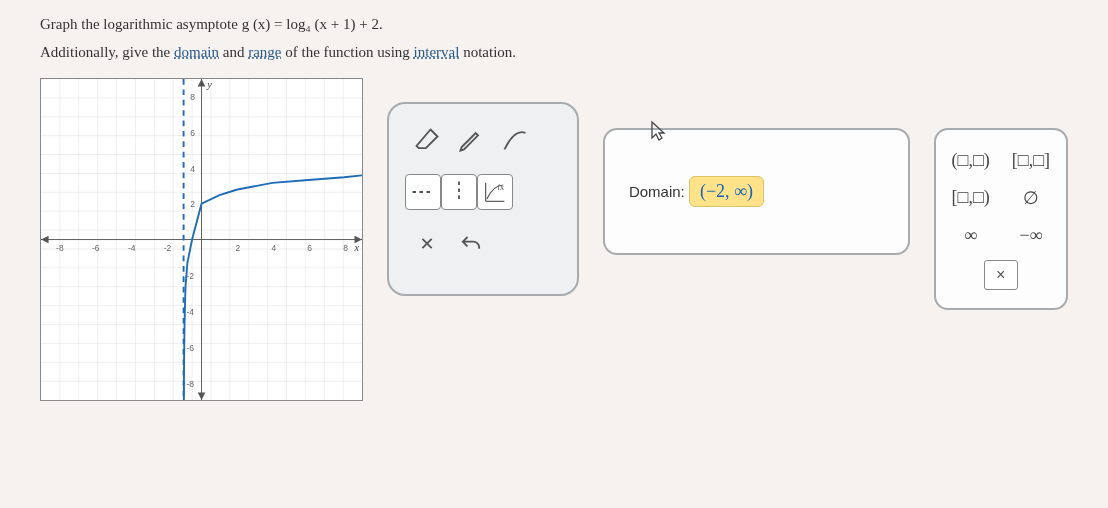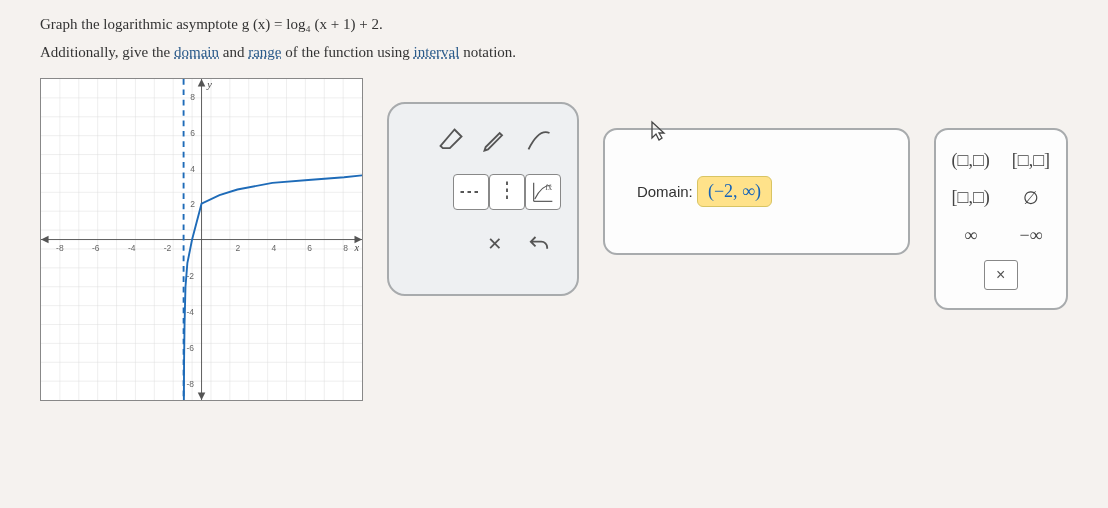--- a/index.html
+++ b/index.html
@@ -21,30 +21,30 @@
     .graph-panel { width: 340px; height: 340px; position: relative; }
     .graph-box { position: absolute; inset: 0; background: #fff; border: 1px solid #888; }
     .grid line { stroke: #ddd; stroke-width: 0.5; }
     .axis { stroke: #555; stroke-width: 1; }
     .curve { stroke: #1e6bb8; stroke-width: 2; fill: none; }
     .asym { stroke: #1e6bb8; stroke-width: 2; stroke-dasharray: 6 5; }
     .axis-label { font-size: 11px; fill: #444; font-style: italic; }
 
     
     .toolbox { width: 200px; background: #eef0f2; border: 2px solid #a8abad; border-radius: 18px; padding: 16px; margin-top: 24px; }
-    .tool-row { display: flex; justify-content: flex-end; margin-bottom: 14px; }
+    .tool-row { display: flex; justify-content: flex-start; margin-bottom: 14px; }
     .tool-btn { width: 44px; height: 40px; border-radius: 8px; display: flex; align-items: center; justify-content: center; cursor: pointer; }
     .tool-btn svg { width: 28px; height: 28px; }
     .bordered { border: 1px solid #888; border-radius: 4px; width: 36px; height: 36px; background: #fff; }
     .tool-icon { color: #444; }
 
     
     .answer-box { width: 320px; background: #fdfdfd; border: 2px solid #a8abad; border-radius: 14px; padding: 30px 24px; margin-top: 50px; position: relative; }
     .arrow-cursor { position: absolute; top: -10px; left: 44px; }
-    .answer-row { margin: 16px 8px; font-family: Arial, sans-serif; font-size: 15px; color: #333; }
+    .answer-row { margin: 16px 0; font-family: Arial, sans-serif; font-size: 15px; color: #333; }
     .answer-val { display: inline-block; padding: 4px 10px; border-radius: 6px; font-size: 18px; color: #1563b8; font-family: 'Times New Roman', serif; }
     .highlighted { background: #ffe28a; border: 1px solid #d8c463; }
 
     
     .symbol-pal { width: 140px; background: #fdfdfd; border: 2px solid #a8abad; border-radius: 14px; padding: 18px 10px; margin-top: 50px; }
     .sym-grid { display: grid; grid-template-columns: 1fr 1fr; gap: 12px 10px; justify-items: center; }
     .sym-btn { font-family: 'Times New Roman', serif; font-size: 18px; color: #444; cursor: pointer; padding: 2px 6px; }
     .sym-x { width: 34px; height: 30px; border: 1px solid #888; border-radius: 3px; display: flex; align-items: center; justify-content: center; font-family: Arial, sans-serif; font-size: 16px; color: #555; background: #fff; cursor: pointer; }
   </style>
 </head>

